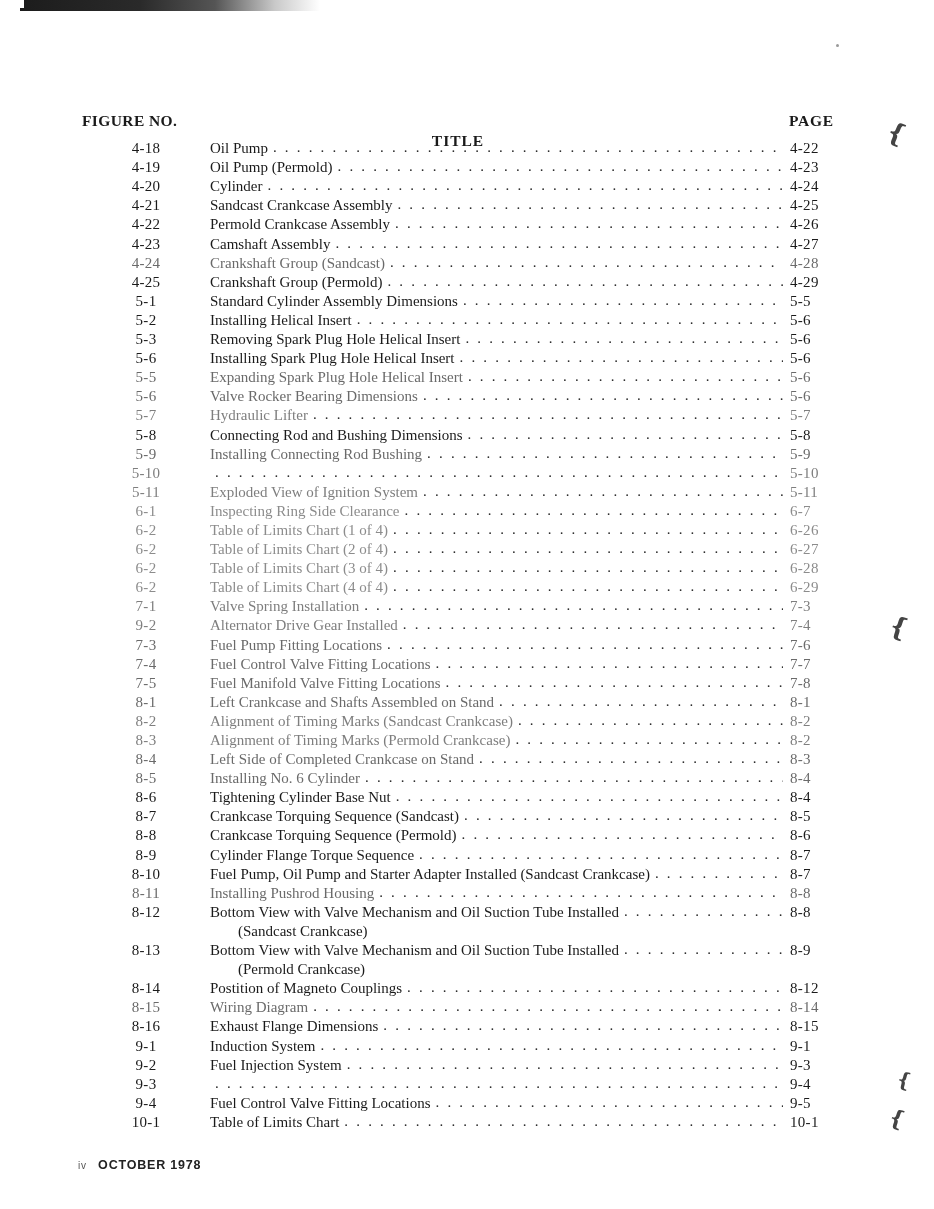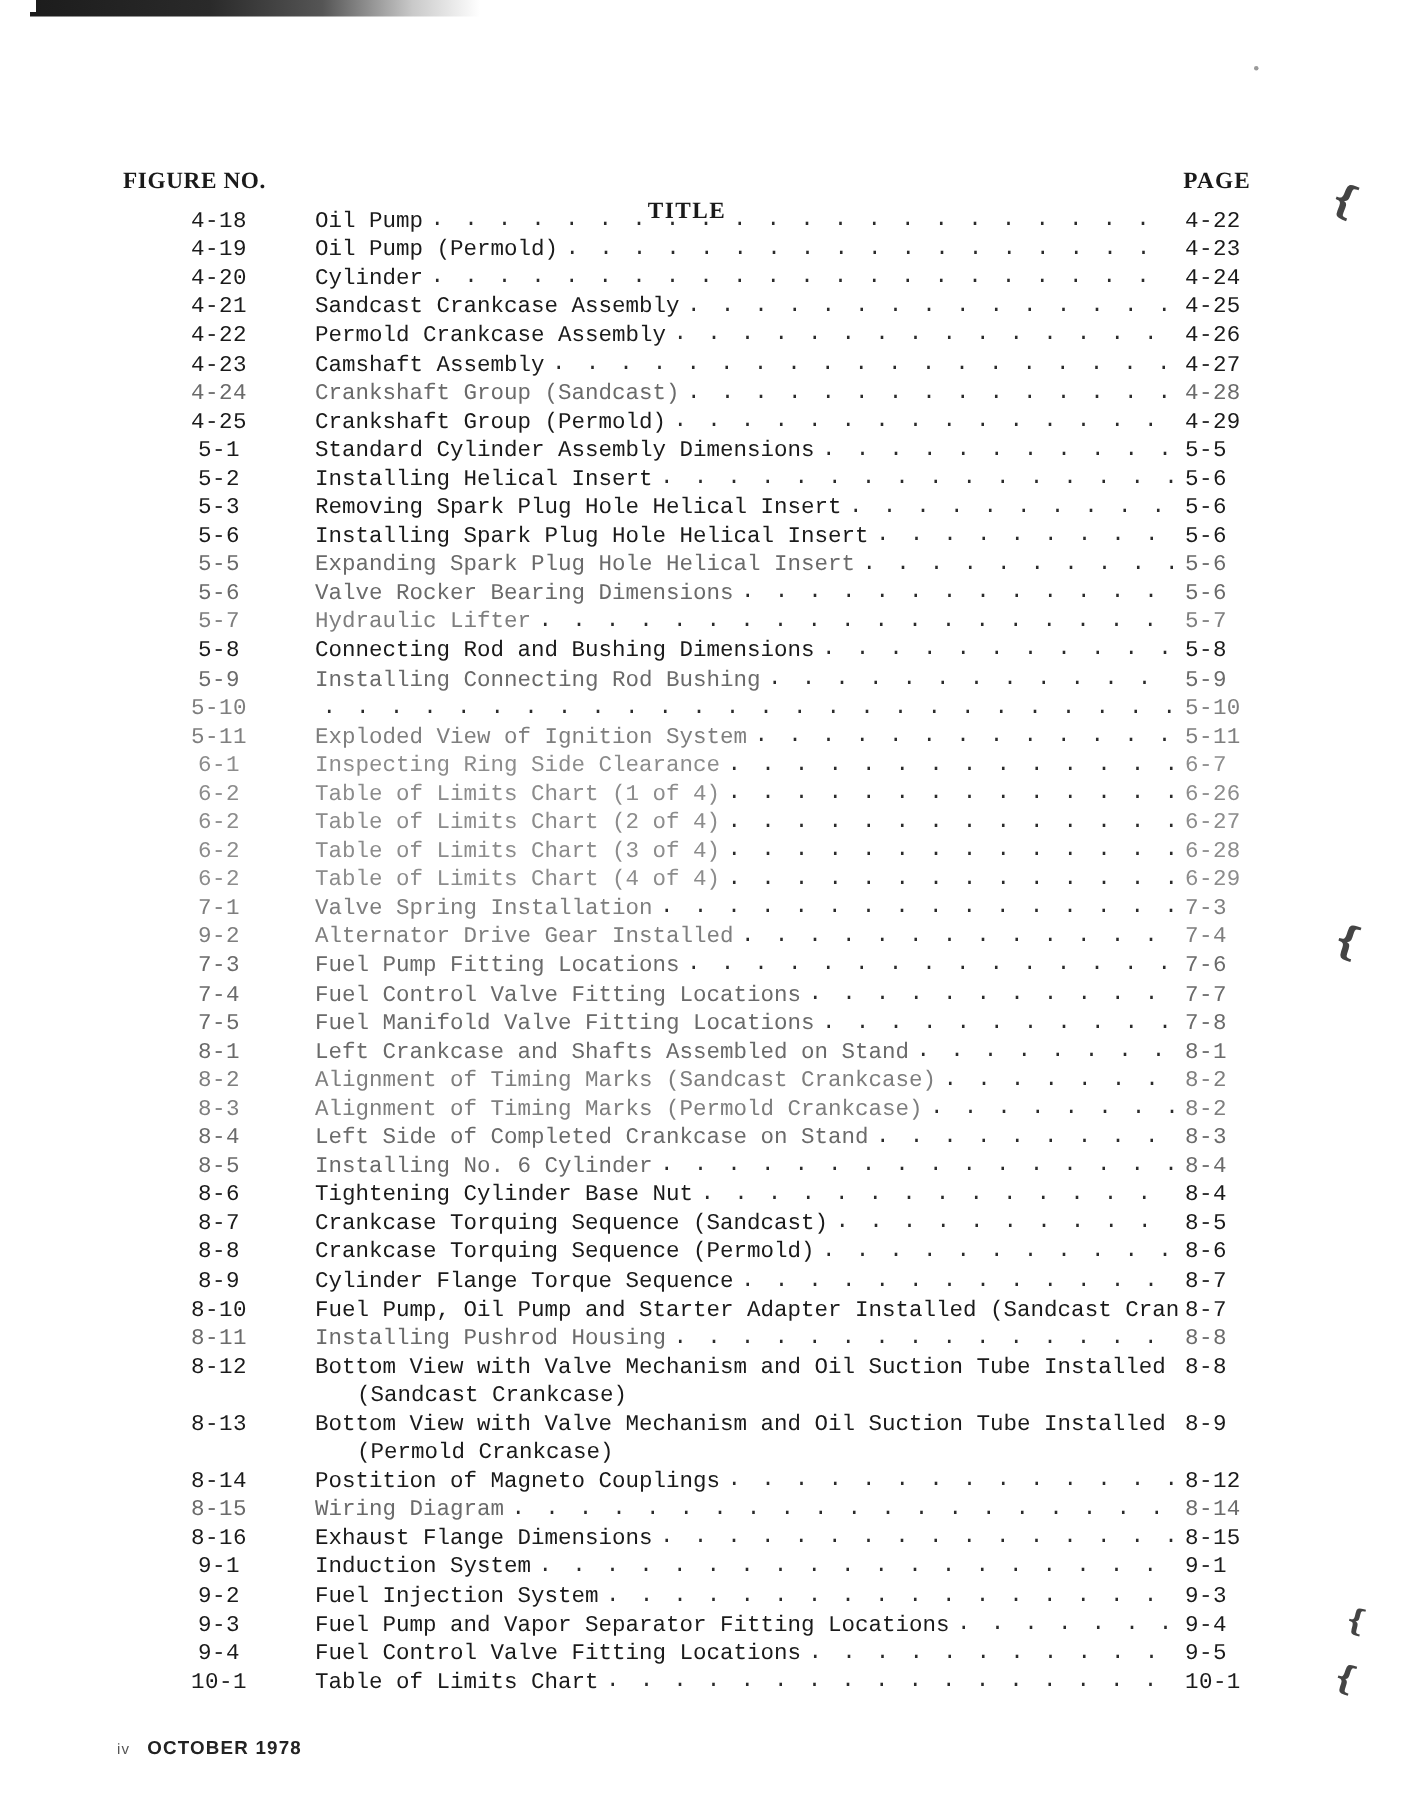--- a/index.html
+++ b/index.html
@@ -77,24 +77,23 @@
 
   
   .toc {
     position: absolute;
     top: 138px;
     left: 82px;
     width: 752px;
   }
   .row {
     display: flex;
-    align-items: center;
+    align-items: flex-end;
     height: 19.1px;
     font-size: 15px;
-    font-family: Liberation Mono, monospace;
   }
   .fig {
     width: 128px;
     flex: 0 0 128px;
     text-align: center;
     letter-spacing: 0.3px;
   }
   .mid {
     flex: 1 1 auto;
     display: flex;
@@ -574,21 +573,20 @@
         <div class="fig">9-2</div>
         <div class="mid">
           <span class="ttl">Fuel Injection System</span>
           <span class="leader">. . . . . . . . . . . . . . . . . . . . . . . . . . . . . . . . . . . . . . . . . . . . . . . . . . . . . . . . . . . . . . . . . . . . . . . . . . . . . . . . . . . .</span>
         </div>
         <div class="pg">9-3</div>
       </div>
       <div class="row">
         <div class="fig">9-3</div>
         <div class="mid">
-          <span class="ttl">Fuel Pump and Vapor Separator Fitting Locations</span>
           <span class="leader">. . . . . . . . . . . . . . . . . . . . . . . . . . . . . . . . . . . . . . . . . . . . . . . . . . . . . . . . . . . . . . . . . . . . . . . . . . . . . . . . . . . .</span>
         </div>
         <div class="pg">9-4</div>
       </div>
       <div class="row">
         <div class="fig">9-4</div>
         <div class="mid">
           <span class="ttl">Fuel Control Valve Fitting Locations</span>
           <span class="leader">. . . . . . . . . . . . . . . . . . . . . . . . . . . . . . . . . . . . . . . . . . . . . . . . . . . . . . . . . . . . . . . . . . . . . . . . . . . . . . . . . . . .</span>
         </div>

